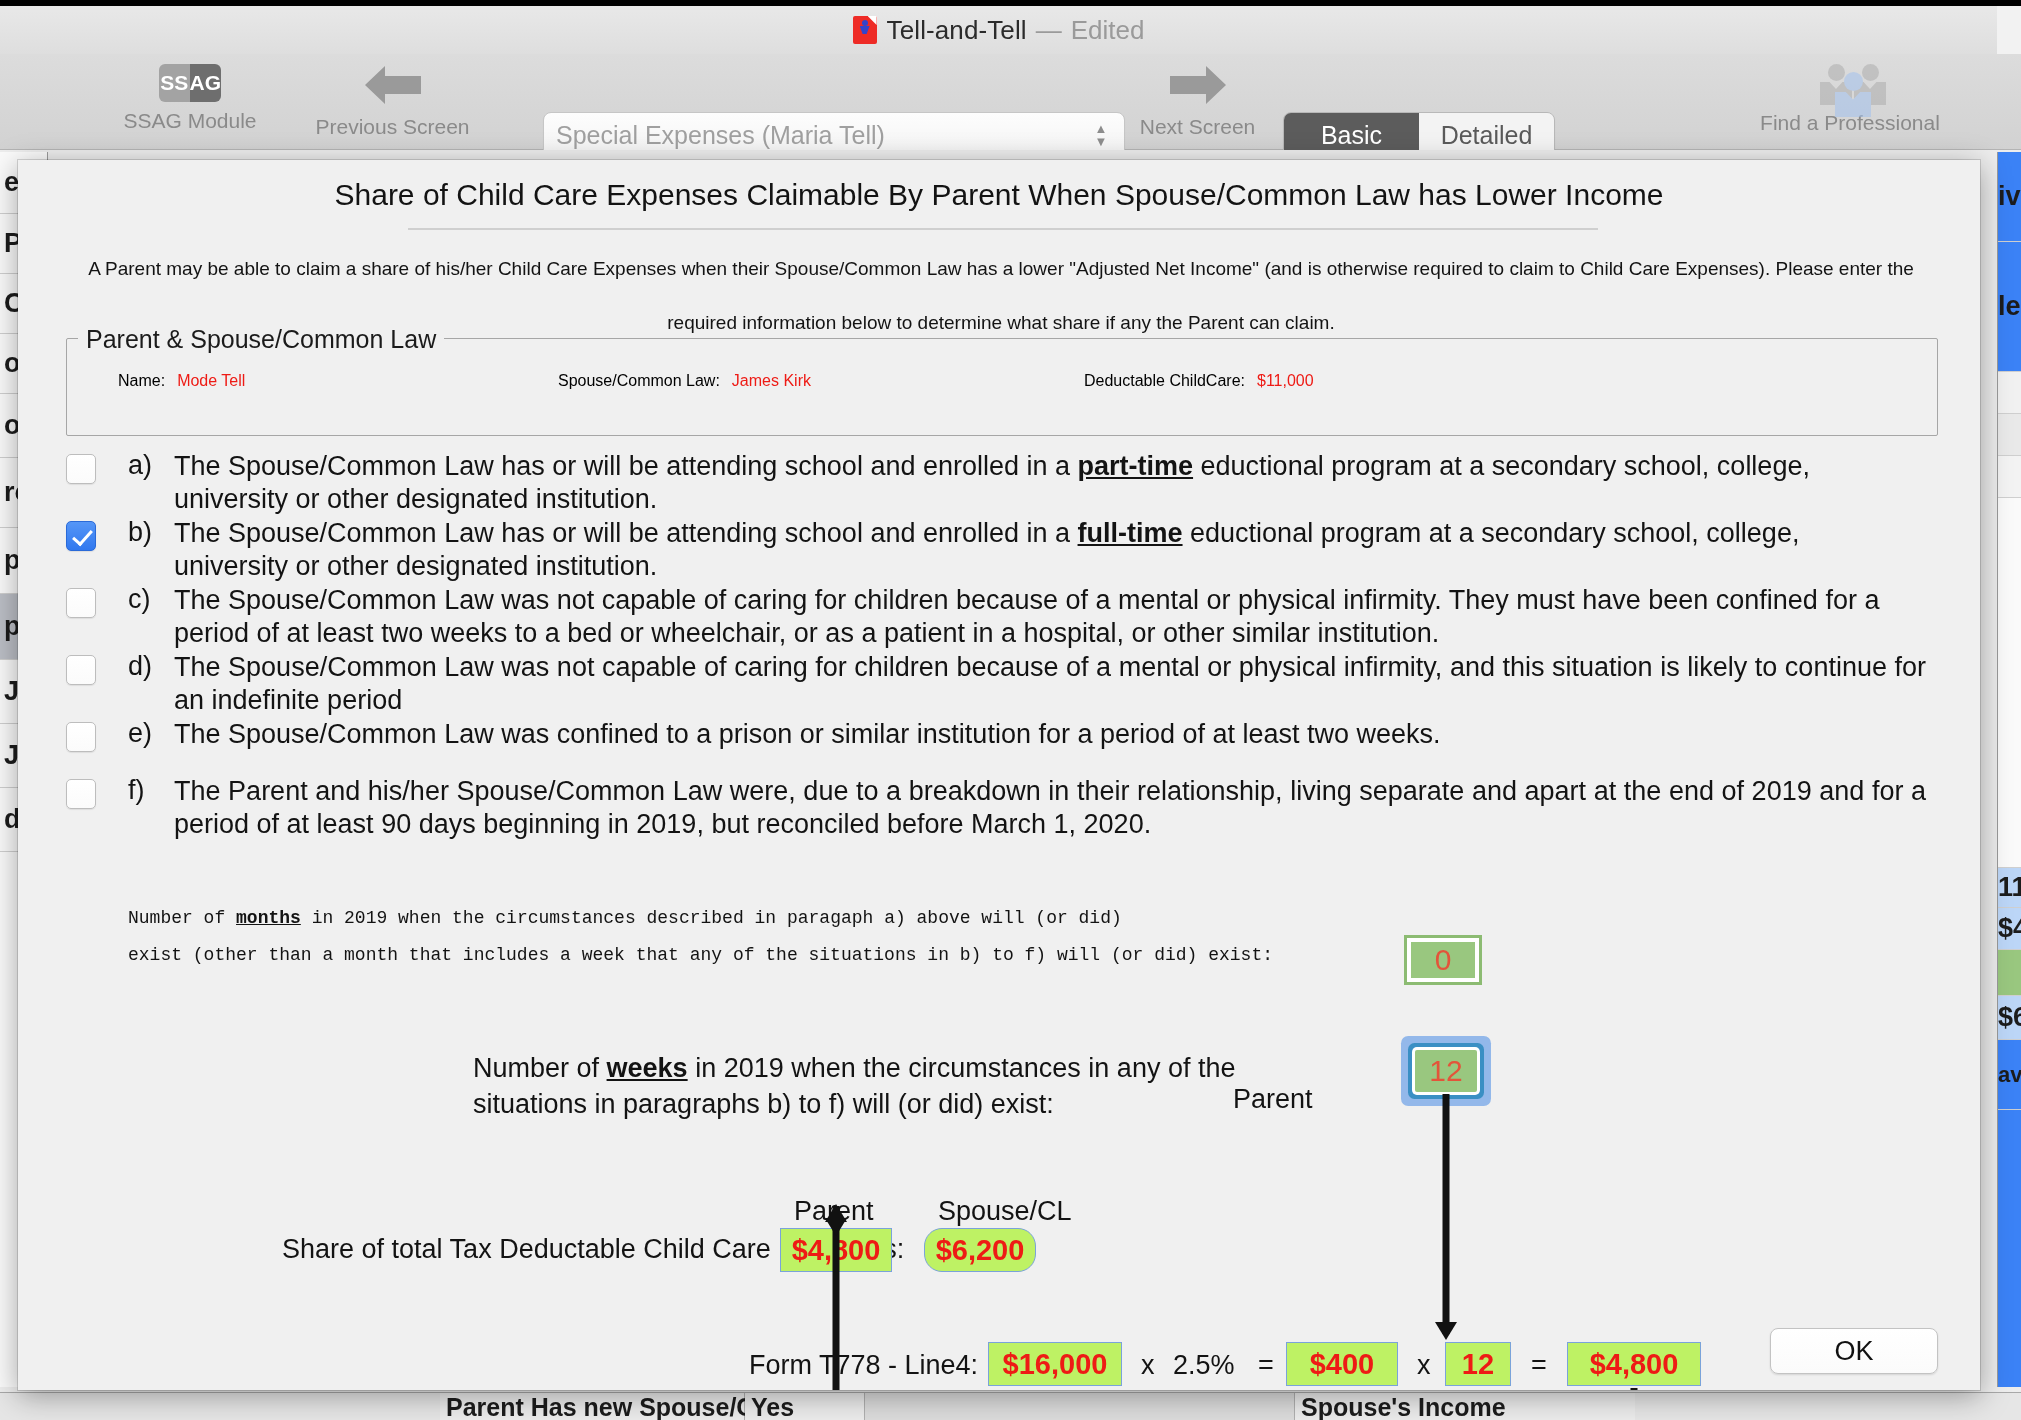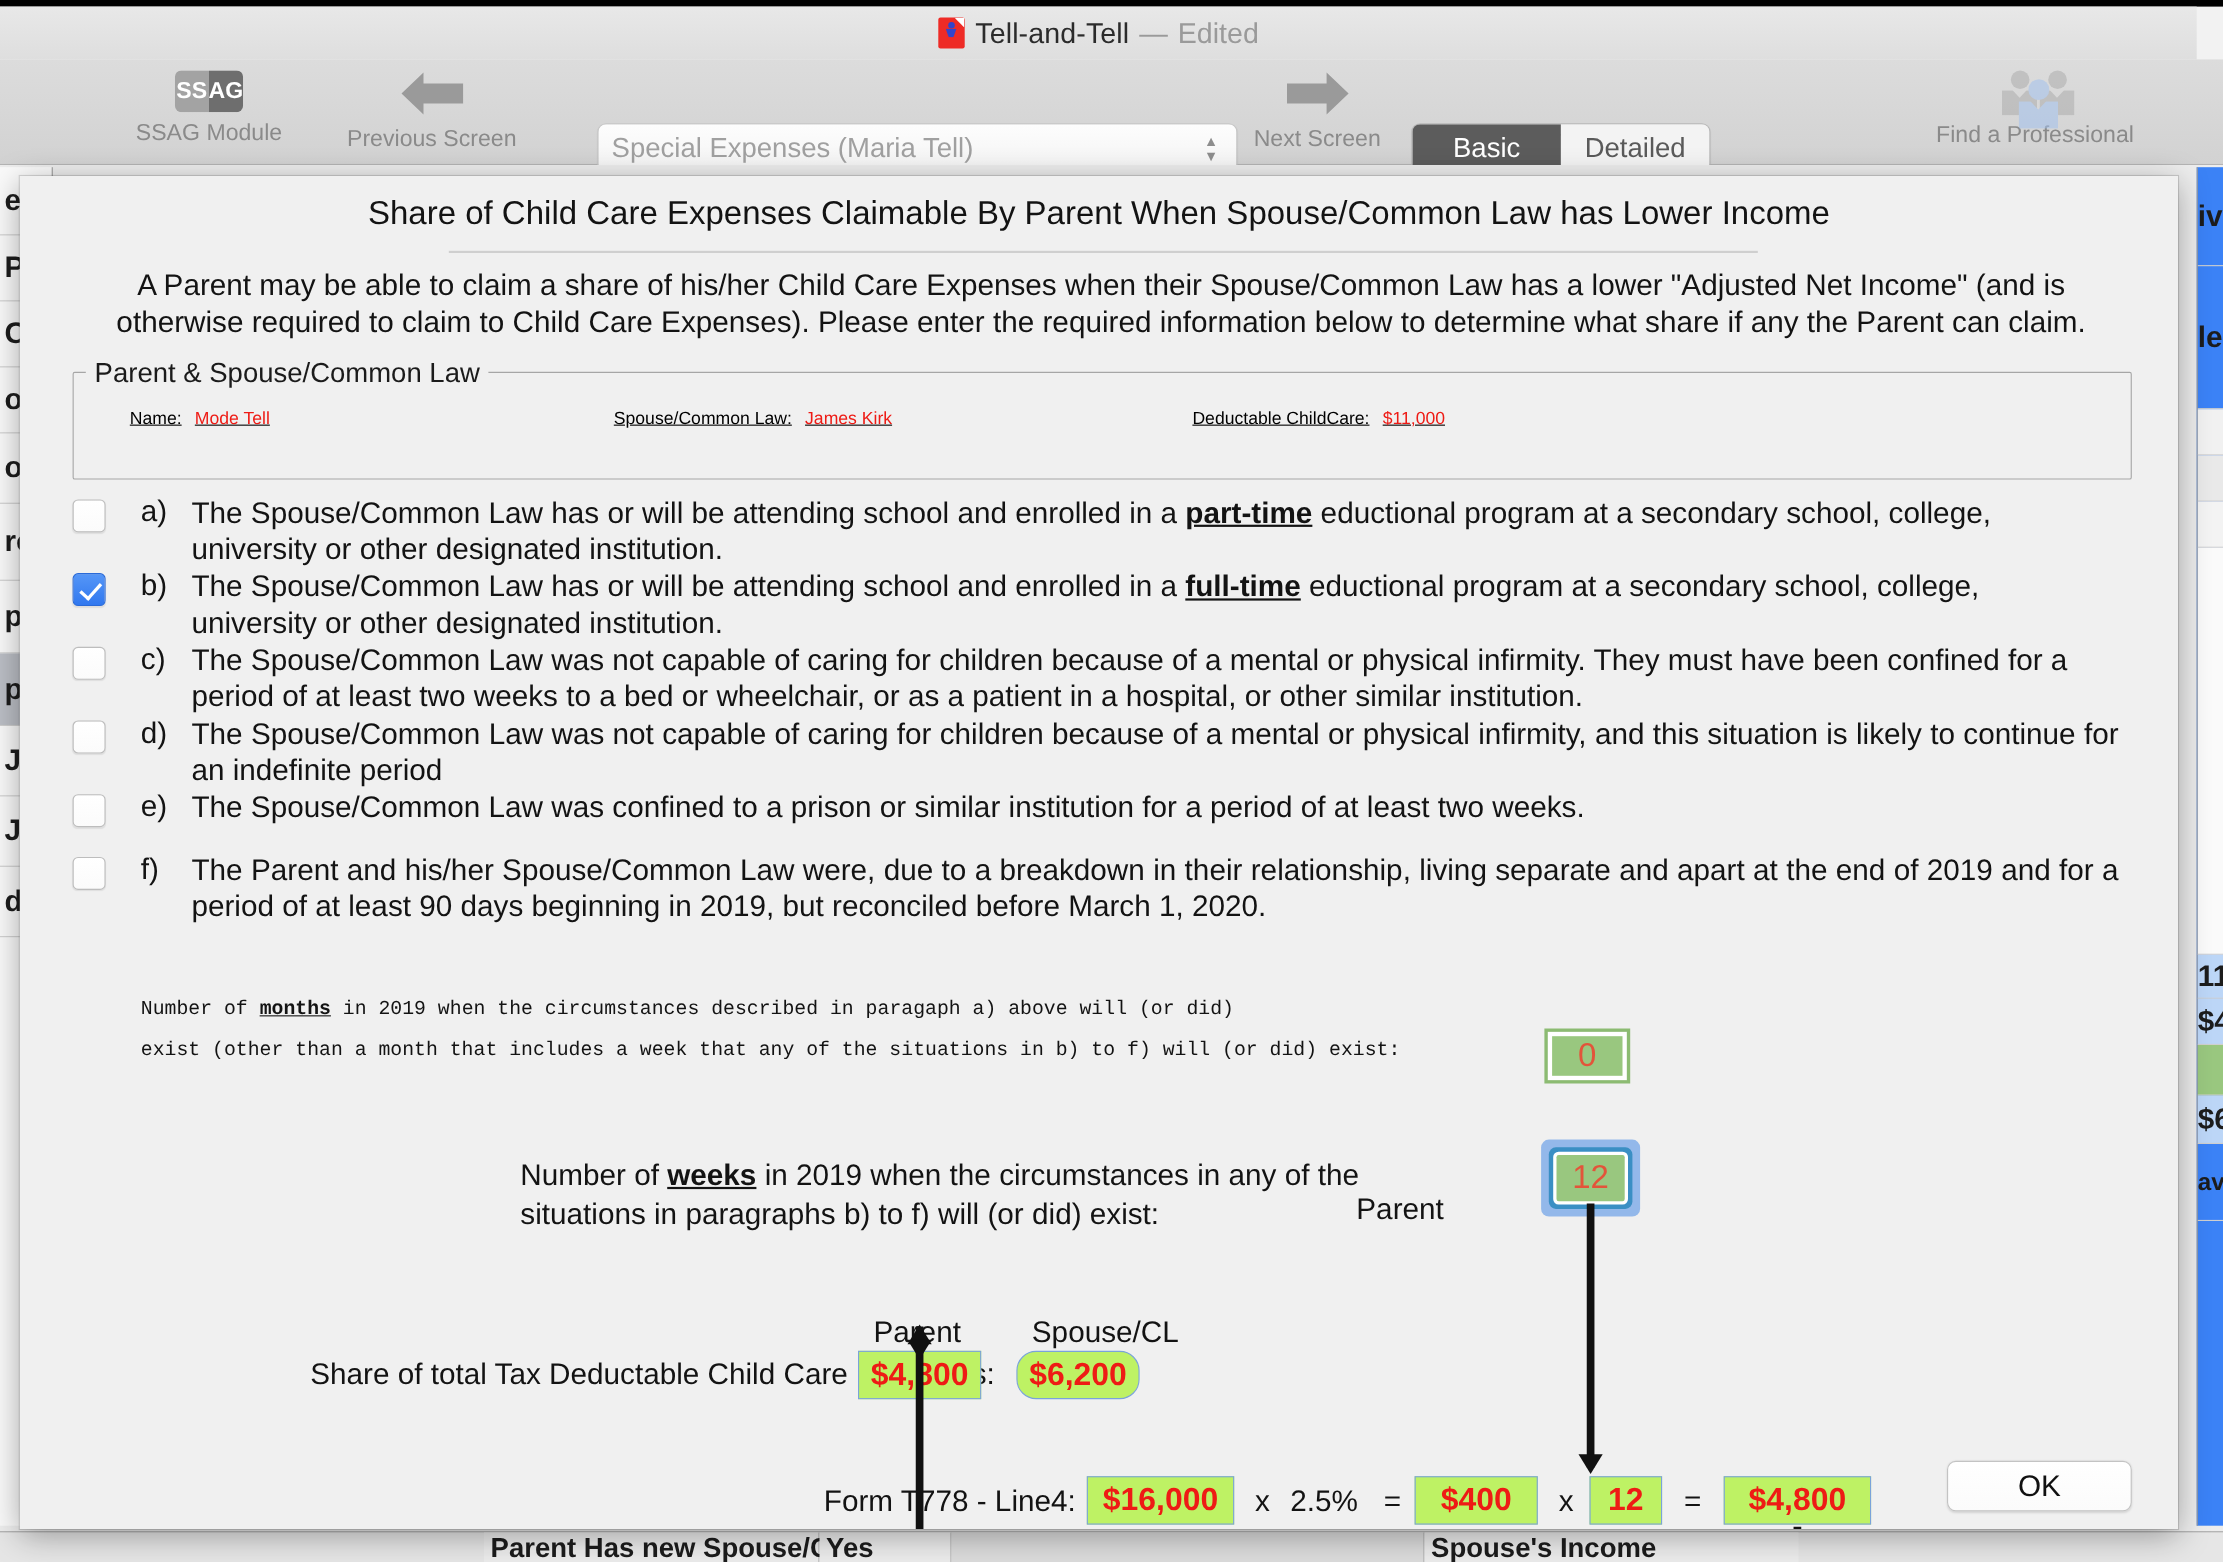--- a/index.html
+++ b/index.html
@@ -160,33 +160,33 @@
   .dlg-title {
     position: absolute; left: 0; top: 18px; width: 100%;
     text-align: center; font-size: 30px; color: #131313;
   }
   .dlg-rule {
     position: absolute; left: 390px; top: 68px; width: 1190px; height: 2px;
     background: #cfcfcf;
   }
   .dlg-intro {
     position: absolute; left: 48px; top: 82px; width: 1870px;
-    text-align: center; font-size: 27px; color: #131313; line-height: 34px;
+    text-align: center; font-size: 19px; color: #131313; line-height: 54px;
   }
 
   
   .groupbox {
     position: absolute; left: 48px; top: 178px; width: 1872px; height: 98px;
     border: 1px solid #a6a6a6; border-radius: 2px;
   }
   .groupbox-legend {
     position: absolute; left: 60px; top: 165px;
     background: #f0f0f0; padding: 0 8px; font-size: 25px; color: #1b1b1b;
   }
-  .gb-field { position: absolute; display: flex; align-items: baseline; gap: 12px; text-decoration: underline; }
+  .gb-field { position: absolute; display: flex; align-items: baseline; gap: 12px; }
   .gb-val { color: #ee1b15; }
 
   
   .cb-row { position: absolute; display: flex; }
   .cbx {
     width: 30px; height: 30px; border-radius: 5px; flex: none;
     background: linear-gradient(#ffffff, #fbfbfb);
     border: 1px solid #bdbdbd;
     box-shadow: 0 1px 1px rgba(0,0,0,0.08);
     margin-top: 4px;

